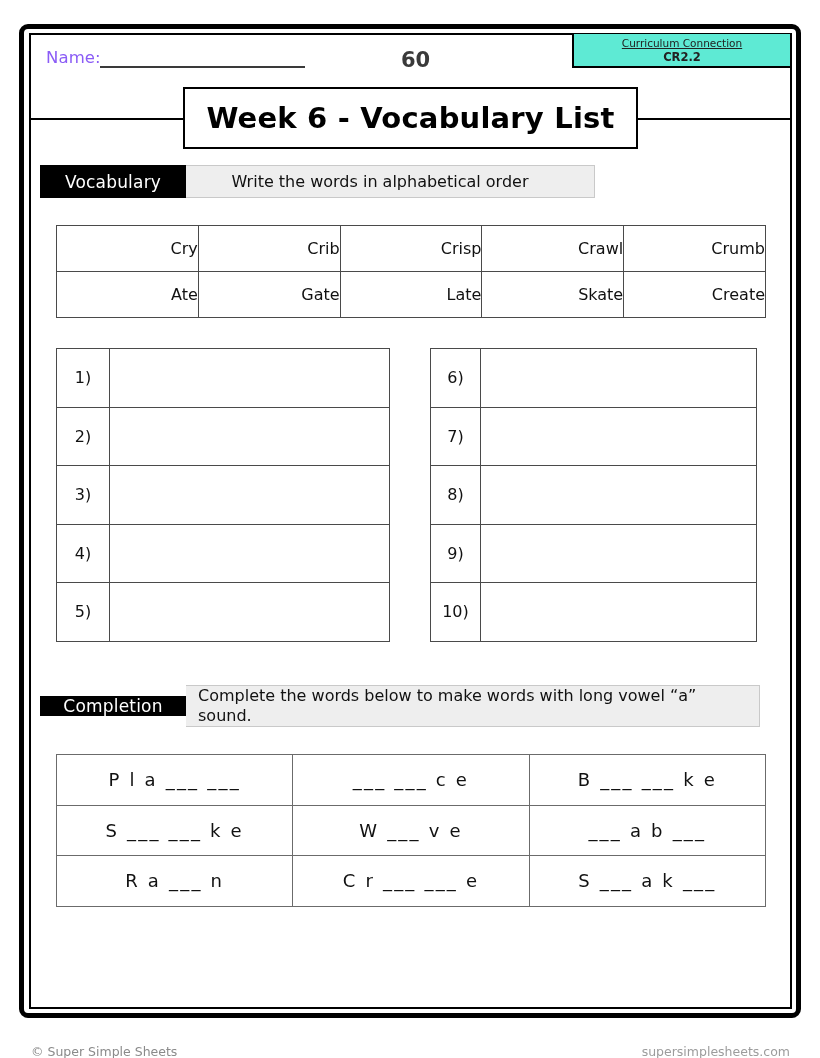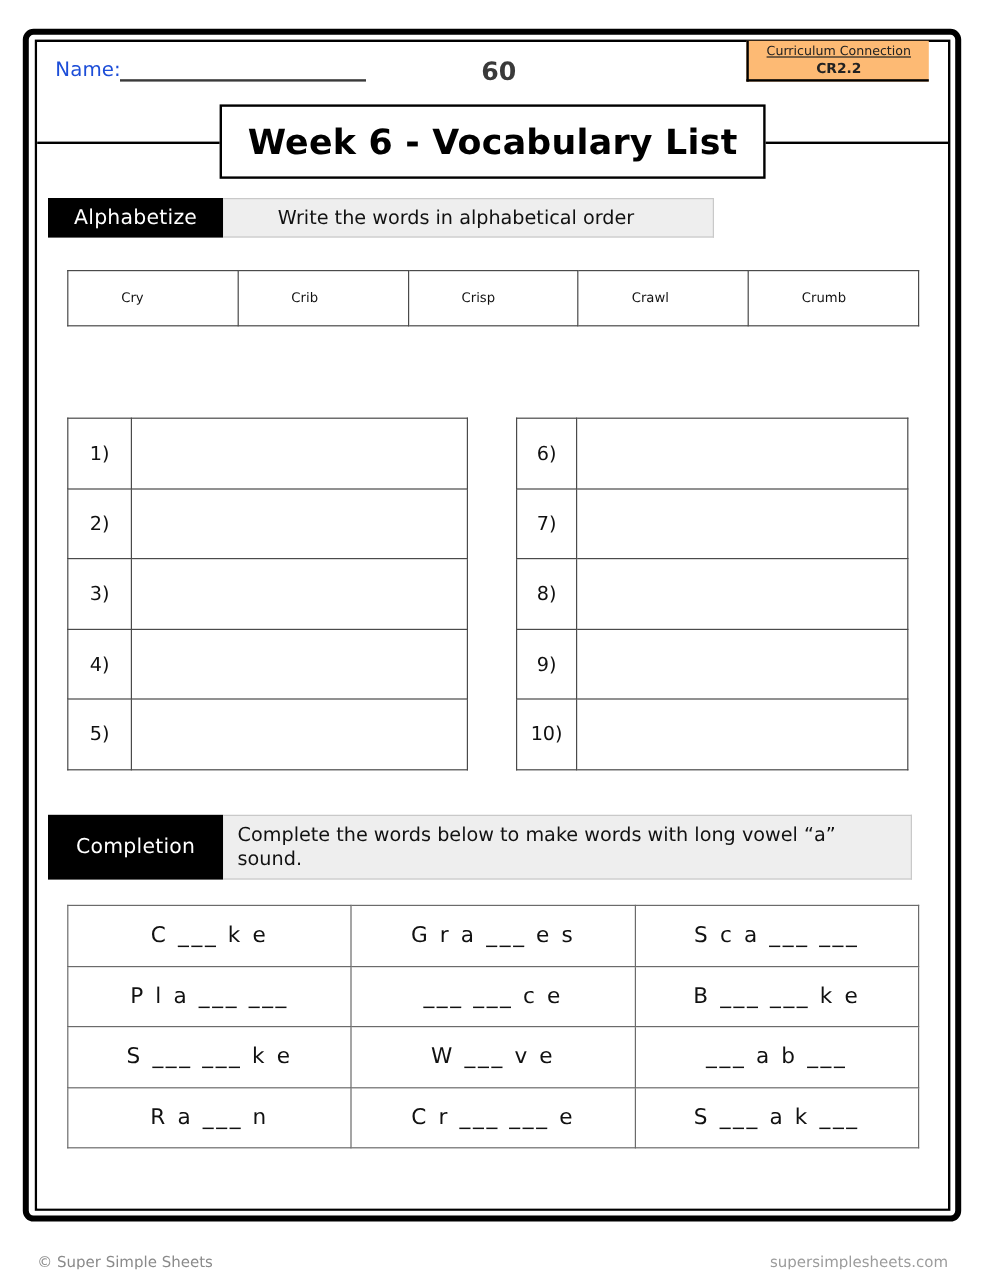--- a/index.html
+++ b/index.html
@@ -57,21 +57,21 @@
     top: 0;
     width: 759px;
     height: 52px;
   }
 
   .name-label {
     position: absolute;
     left: 15px;
     top: 13px;
     font-size: 16.5px;
-    color: #1d4ed8;
+    color: #8b5cf6;
     letter-spacing: .1px;
   }
   .name-line {
     position: absolute;
     left: 69px;
     top: 31px;
     width: 205px;
     height: 2px;
     background: #3a3a3a;
   }
@@ -80,25 +80,25 @@
     position: absolute;
     left: 370px;
     top: 13px;
     font-size: 21px;
     color: #3a3a3a;
     font-weight: bold;
   }
 
   .curriculum-box {
     position: absolute;
-    right: 16px;
+    right: 0px;
     top: -1px;
-    width: 152px;
+    width: 218px;
     height: 34px;
-    background: #fdba74;
+    background: #5eead4;
     border: 2px solid #000000;
     border-top: none;
     border-right: none;
     text-align: center;
     padding-top: 3px;
   }
   .curriculum-title {
     font-size: 10.5px;
     color: #222;
     text-decoration: underline;
@@ -176,39 +176,39 @@
     padding-left: 12px;
     padding-right: 20px;
     line-height: 20px;
   }
   .sect-desc.center { justify-content: center; padding-left: 0; }
 
   #alphabetize-bar { left: 9px; top: 130px; width: 555px; height: 33px; }
   #alphabetize-bar .sect-tag  { width: 146px; }
   #alphabetize-bar .sect-desc { width: 409px; }
 
-  #completion-bar { left: 9px; top: 644px; width: 720px; height: 54px; }
+  #completion-bar { left: 9px; top: 644px; width: 720px; height: 54px; align-items: center; }
   #completion-bar .sect-tag  { width: 146px; }
   #completion-bar .sect-desc { width: 574px; }
 
   
   .wordbank {
     position: absolute;
     left: 25px;
     top: 190px;
     width: 710px;
     border-collapse: collapse;
     table-layout: fixed;
   }
   .wordbank td {
     border: 1px solid #4a4a4a;
     height: 46px;
-    text-align: left;
+    text-align: right;
     vertical-align: middle;
-    font-size: 11px;
+    font-size: 16px;
     color: #111;
     background: #fff;
     padding-left: 44px;
   }
 
   
   .answers {
     position: absolute;
     top: 313px;
     border-collapse: collapse;
@@ -298,33 +298,40 @@
     </div>
 
     <div class="title-band">
       <div class="title-rule"></div>
       <div class="title-box">
         <span class="title-text">Week 6 - Vocabulary List</span>
       </div>
     </div>
 
     <div class="sect-bar" id="alphabetize-bar">
-      <div class="sect-tag">Alphabetize</div>
+      <div class="sect-tag">Vocabulary</div>
       <div class="sect-desc center">Write the words in alphabetical order</div>
     </div>
 
     <table class="wordbank">
       <tbody>
           <tr>
         <td>Cry</td>
         <td>Crib</td>
         <td>Crisp</td>
         <td>Crawl</td>
         <td>Crumb</td>
       </tr>
+      <tr>
+        <td>Ate</td>
+        <td>Gate</td>
+        <td>Late</td>
+        <td>Skate</td>
+        <td>Create</td>
+      </tr>
     </tbody>
       </table>
 
     <table class="answers" id="answers-left">
       <tbody>
           <tr>
         <td class="num">1)</td>
         <td class="blank"></td>
       </tr>
       <tr>
@@ -371,25 +378,20 @@
     </tbody>
       </table>
 
     <div class="sect-bar" id="completion-bar">
       <div class="sect-tag">Completion</div>
       <div class="sect-desc">Complete the words below to make words with long vowel “a” sound.</div>
     </div>
 
     <table class="completion">
       <tbody>
-          <tr>
-        <td>C ___ k e</td>
-        <td>G r a ___ e s</td>
-        <td>S c a ___ ___</td>
-      </tr>
       <tr>
         <td>P l a ___ ___</td>
         <td>___ ___ c e</td>
         <td>B ___ ___ k e</td>
       </tr>
       <tr>
         <td>S ___ ___ k e</td>
         <td>W ___ v e</td>
         <td>___ a b ___</td>
       </tr>

